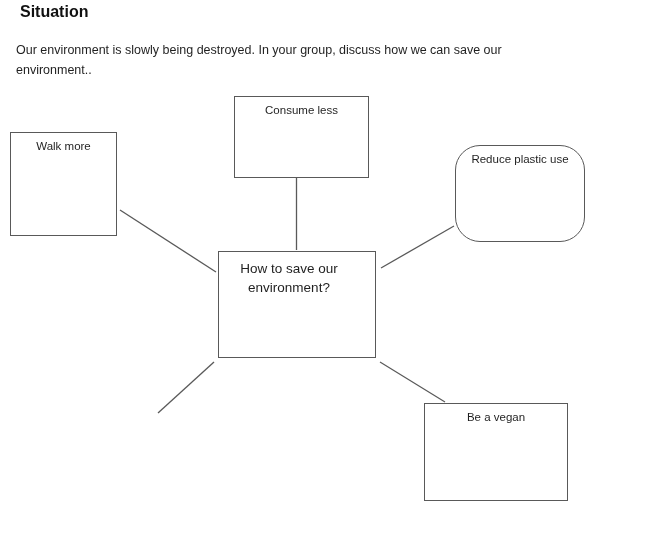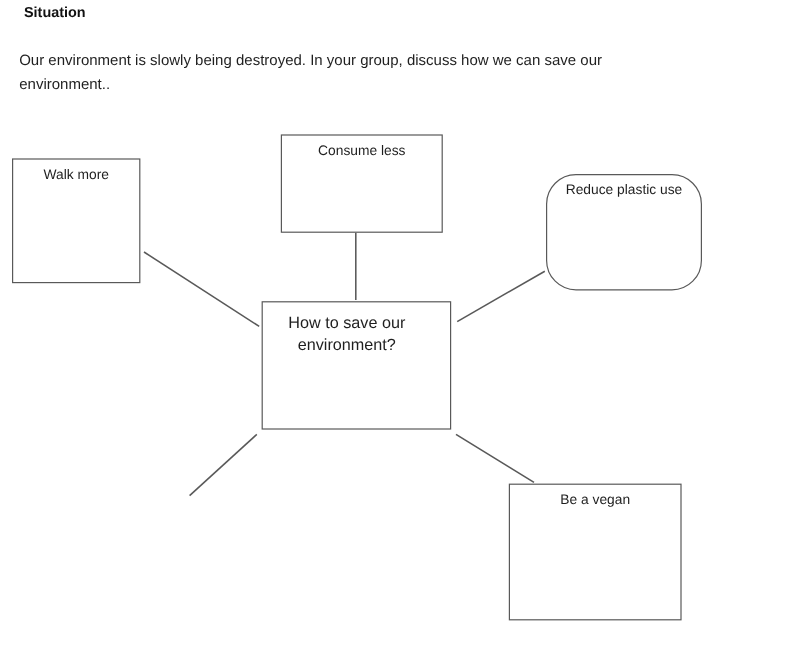--- a/index.html
+++ b/index.html
@@ -14,21 +14,21 @@
     background: #ffffff;
     font-family: "Liberation Sans", sans-serif;
     color: #1a1a1a;
     overflow: hidden;
   }
   .heading {
     position: absolute;
     left: 20px;
     top: 3px;
     margin: 0;
-    font-size: 12px;
+    font-size: 16px;
     font-weight: 700;
     color: #111111;
   }
   .description {
     position: absolute;
     left: 16px;
     top: 40px;
     margin: 0;
     width: 552px;
     font-size: 12.5px;
@@ -61,25 +61,25 @@
   }
   .node-center {
     left: 218px;
     top: 251px;
     width: 158px;
     height: 107px;
     font-size: 13.5px;
     line-height: 19px;
     padding: 7px 28px 0 12px;
   }
-  .node-consume  { left: 234px; top: 96px;  width: 135px; height: 82px; margin-top: 16px; }
+  .node-consume  { left: 234px; top: 96px;  width: 135px; height: 82px; }
   .node-walk     { left: 10px;  top: 132px; width: 107px; height: 104px; }
   .node-reduce   { left: 455px; top: 145px; width: 130px; height: 97px; border-radius: 25px; }
   .node-plant    { left: 38px;  top: 397px; width: 119px; height: 106px; }
-  .node-vegan    { left: 424px; top: 403px; width: 144px; height: 114px; text-align: right; }
+  .node-vegan    { left: 424px; top: 403px; width: 144px; height: 98px; text-align: right; }
 </style>
 </head>
 <body>
 
 <div class="page">
 
   <h1 class="heading">Situation</h1>
 
   <p class="description">Our environment is slowly being destroyed. In your group, discuss how we can save our environment..</p>
 

